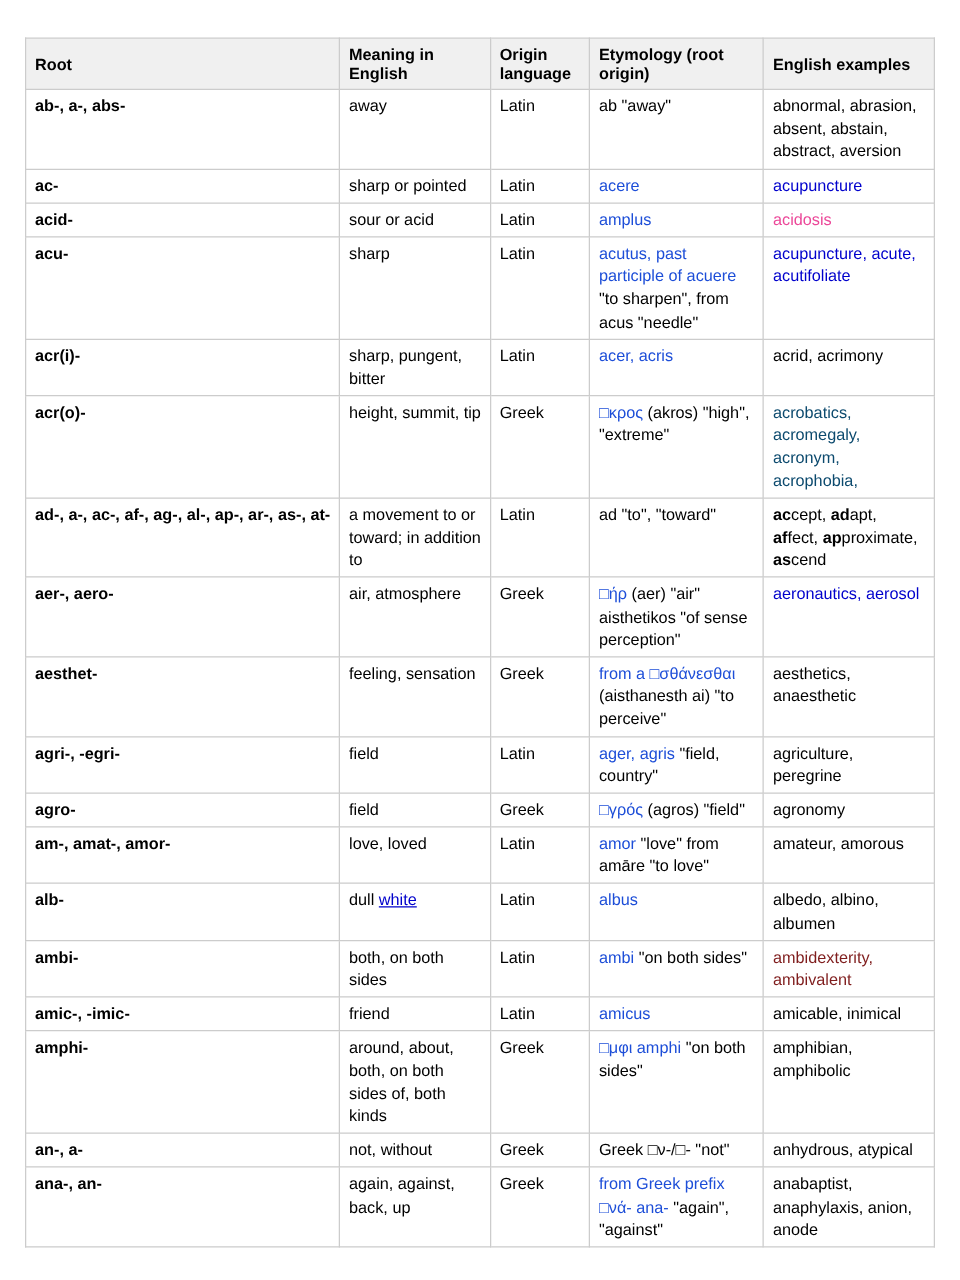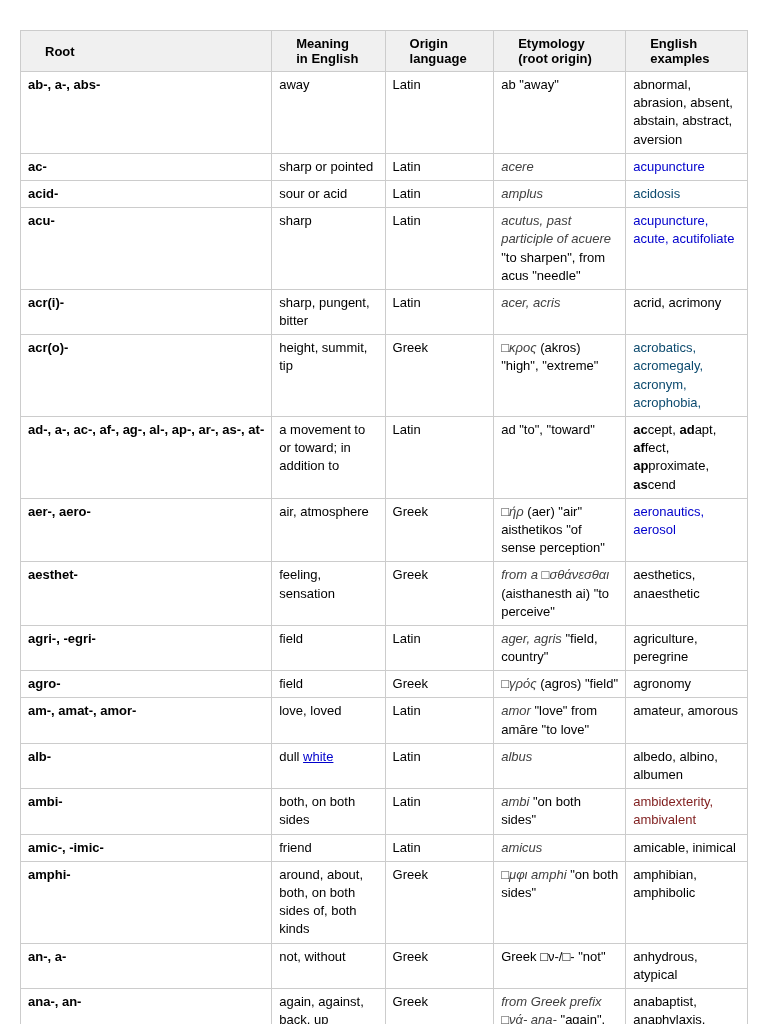--- a/index.html
+++ b/index.html
@@ -18,40 +18,39 @@
     table {
       width: 100%;
       border-collapse: collapse;
       border: 1px solid #ccc;
     }
     thead tr {
       background: #f0f0f0;
     }
     th {
       border: 1px solid #ccc;
-      padding: 5px 24px;
+      padding: 5px 7px;
       font-weight: bold;
       font-size: 13px;
       text-align: left;
       vertical-align: middle;
     }
     td {
       border: 1px solid #ccc;
       padding: 4px 7px;
       vertical-align: top;
       line-height: 1.4;
     }
     .root-cell {
       font-weight: bold;
       white-space: nowrap;
       margin-top: 27px;
     }
     .italic-purple {
-      font-style: italic;
-      color: #404040;
+      color: #1d4ed8;
     }
     .bold-in-example {
       font-weight: bold;
       color: #000;
     }
   </style>
 </head>
 <body>
 
 <div class="page-letter"></div>
@@ -79,21 +78,21 @@
         <td>sharp or pointed</td>
         <td>Latin</td>
         <td><span class="italic-purple">acere</span></td>
         <td><span style="color:#0000cc">acupuncture</span></td>
       </tr>
       <tr>
         <td class="root-cell">acid-</td>
         <td>sour or acid</td>
         <td>Latin</td>
         <td><span class="italic-purple">amplus</span></td>
-        <td><span style="color:#0c4a6e">acidosis</span></td>
+        <td><span style="color:#ec4899">acidosis</span></td>
       </tr>
       <tr>
         <td class="root-cell">acu-</td>
         <td>sharp</td>
         <td>Latin</td>
         <td><span class="italic-purple">acutus, past participle of acuere</span> <span class="normal"> "to sharpen", from acus "needle"</span></td>
         <td><span style="color:#0000cc">acupuncture, acute, acutifoliate</span></td>
       </tr>
       <tr>
         <td class="root-cell">acr(i)-</td>

